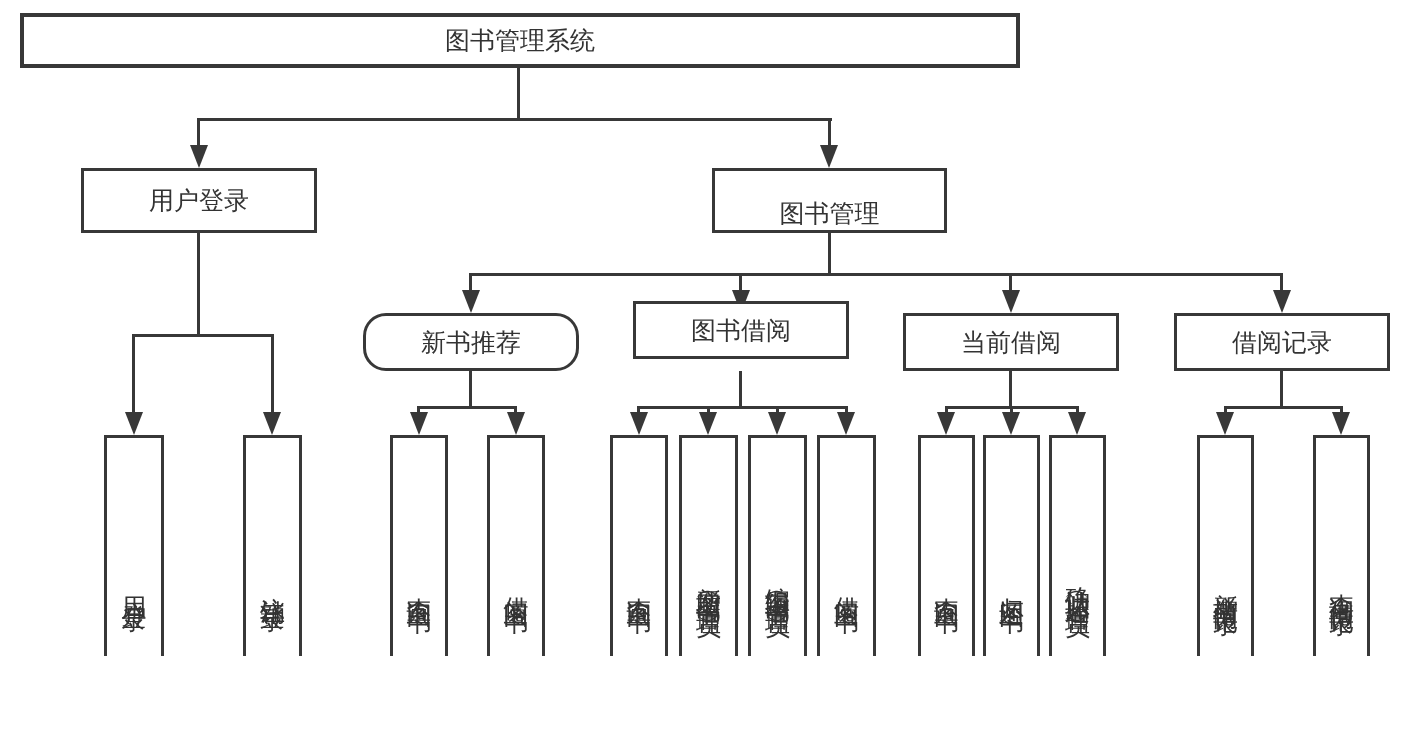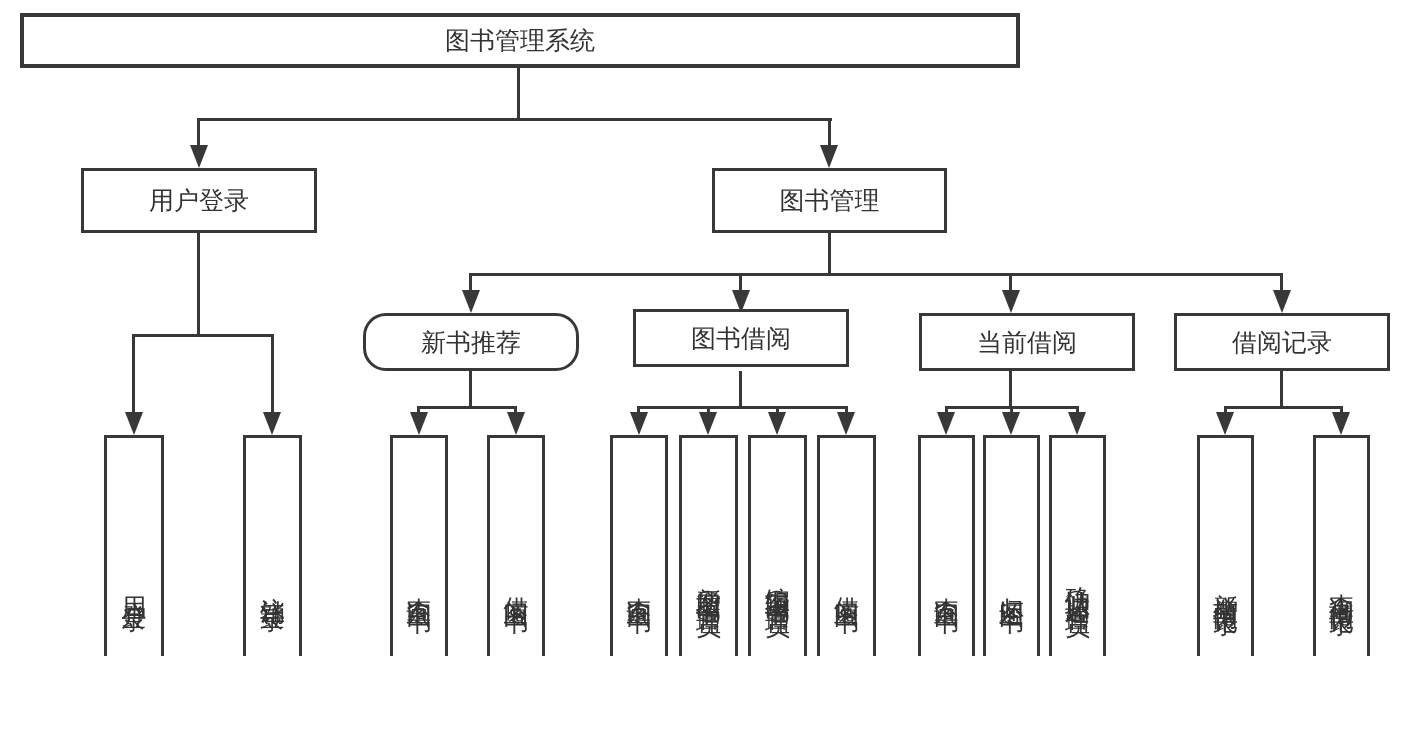--- a/index.html
+++ b/index.html
@@ -44,21 +44,21 @@
   <div class="line" style="left:517px;top:68px;width:3px;height:52px;"></div>
   <div class="line" style="left:197px;top:118px;width:635px;height:3px;"></div>
   <div class="line" style="left:197px;top:118px;width:3px;height:30px;"></div>
   <div class="arrow" style="left:190px;top:145px;"></div>
   <div class="line" style="left:828px;top:118px;width:3px;height:30px;"></div>
   <div class="arrow" style="left:820px;top:145px;"></div>
 
   <div class="hbox" style="left:81px;top:168px;width:236px;height:65px;">
     <span>用户登录</span>
   </div>
-  <div class="hbox" style="left:712px;top:168px;width:235px;height:65px;">
+  <div class="hbox" style="left:712px;top:168px;width:235px;height:65px;align-items:flex-end;">
     <span>图书管理</span>
   </div>
 
   <div class="line" style="left:197px;top:233px;width:3px;height:104px;"></div>
   <div class="line" style="left:133px;top:334px;width:141px;height:3px;"></div>
   <div class="line" style="left:132px;top:334px;width:3px;height:78px;"></div>
   <div class="arrow" style="left:125px;top:412px;"></div>
   <div class="line" style="left:271px;top:334px;width:3px;height:78px;"></div>
   <div class="arrow" style="left:263px;top:412px;"></div>
 
@@ -69,24 +69,24 @@
   <div class="line" style="left:739px;top:273px;width:3px;height:21px;"></div>
   <div class="arrow" style="left:732px;top:290px;"></div>
   <div class="line" style="left:1009px;top:273px;width:3px;height:21px;"></div>
   <div class="arrow" style="left:1002px;top:290px;"></div>
   <div class="line" style="left:1280px;top:273px;width:3px;height:21px;"></div>
   <div class="arrow" style="left:1273px;top:290px;"></div>
 
   <div class="hbox" style="left:363px;top:313px;width:216px;height:58px;border-radius:23px;">
     <span>新书推荐</span>
   </div>
-  <div class="hbox" style="left:633px;top:309px;width:216px;height:58px;">
+  <div class="hbox" style="left:633px;top:301px;width:216px;height:58px;">
     <span>图书借阅</span>
   </div>
-  <div class="hbox" style="left:903px;top:313px;width:216px;height:58px;margin-left:16px;">
+  <div class="hbox" style="left:903px;top:313px;width:216px;height:58px;">
     <span>当前借阅</span>
   </div>
   <div class="hbox" style="left:1174px;top:313px;width:216px;height:58px;">
     <span>借阅记录</span>
   </div>
 
   <div class="line" style="left:469px;top:371px;width:3px;height:37px;"></div>
   <div class="line" style="left:739px;top:371px;width:3px;height:37px;"></div>
   <div class="line" style="left:1009px;top:371px;width:3px;height:37px;"></div>
   <div class="line" style="left:1280px;top:371px;width:3px;height:37px;"></div>

